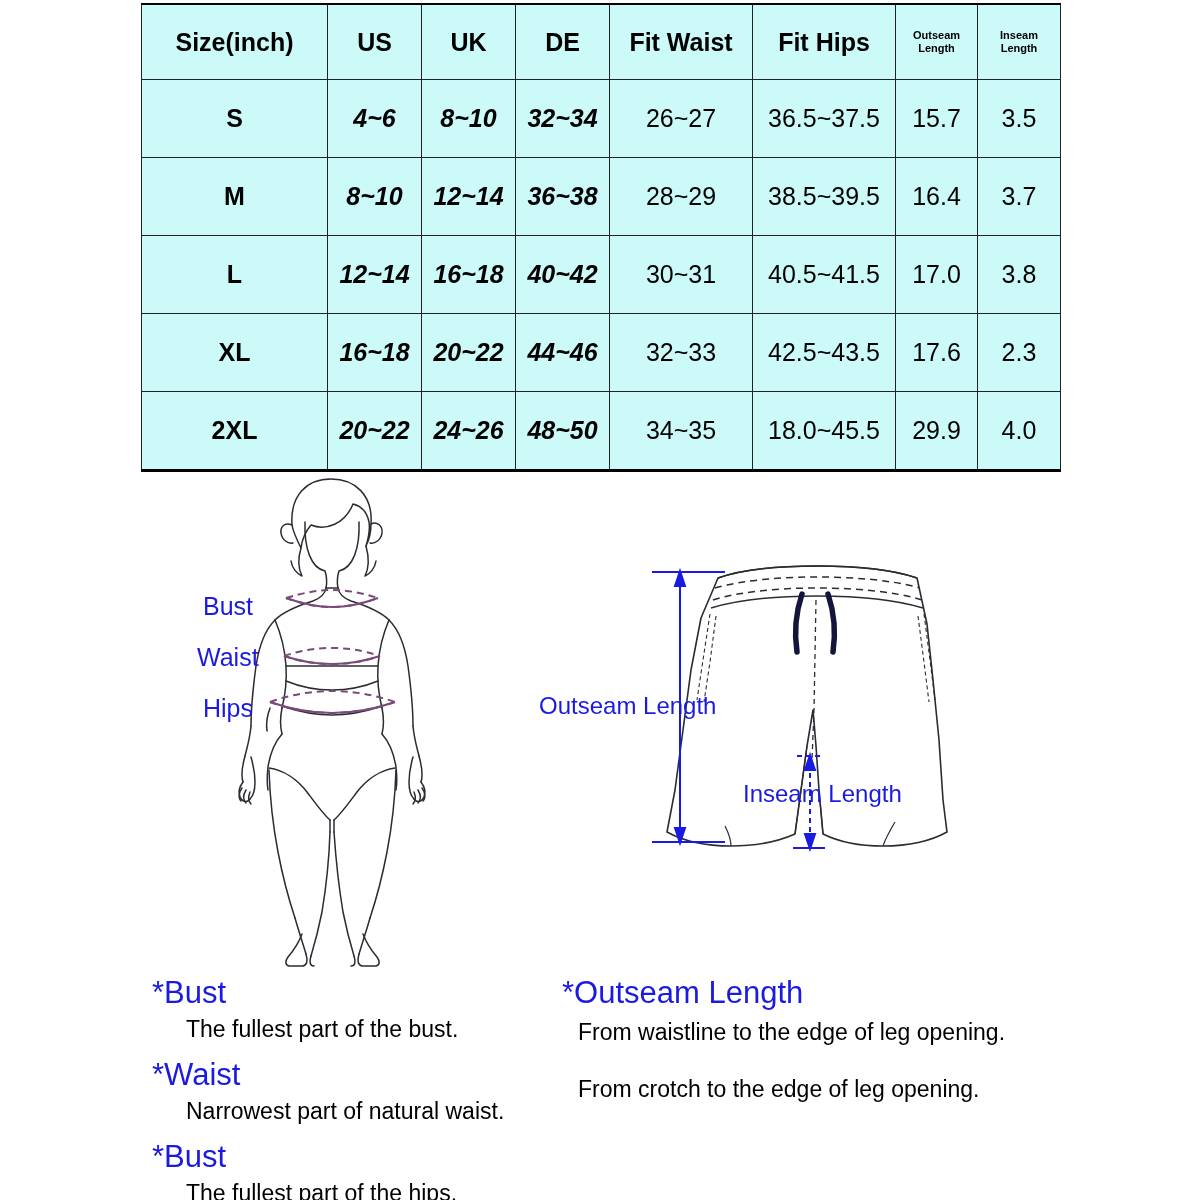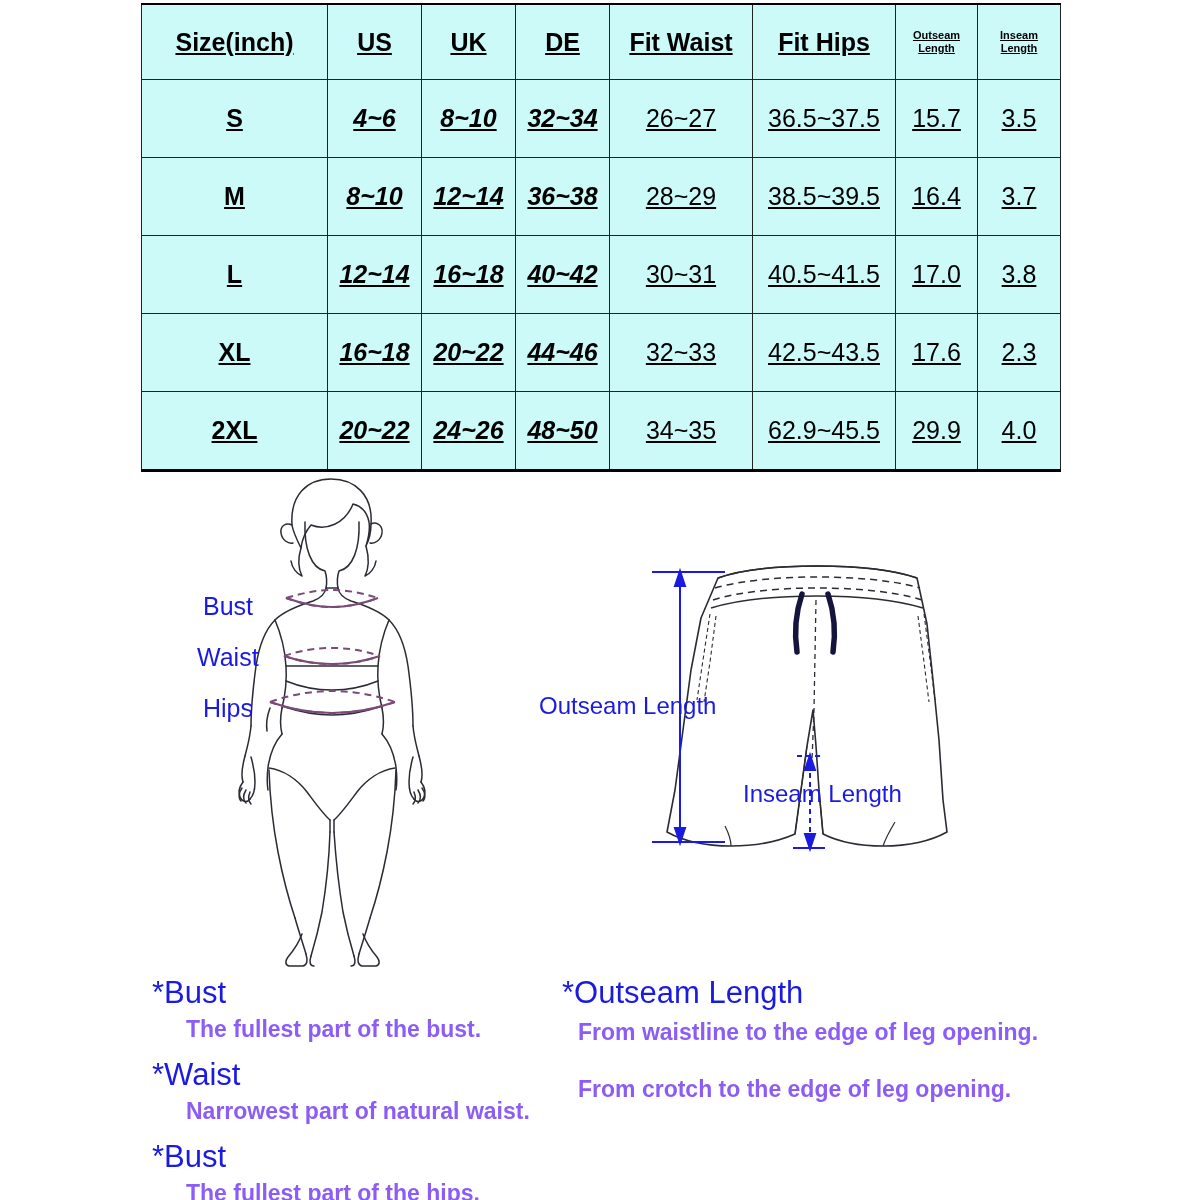--- a/index.html
+++ b/index.html
@@ -15,21 +15,20 @@
     font-family: "Liberation Sans", sans-serif;
     overflow: hidden;
   }
 
   
   #size-table-wrap {
     position: absolute;
     left: 141px;
     top: 3px;
     width: 823px;
-    text-decoration: underline;
   }
   table.size-table {
     border-collapse: collapse;
     width: 919px;
     table-layout: fixed;
     background: #cbfaf9;
   }
   table.size-table td, table.size-table th {
     border: 1px solid #222222;
     background: #cbfaf9;
@@ -112,26 +111,25 @@
     top: 975px;
     width: 560px;
   }
   .legend-term {
     color: #1a1ae0;
     font-size: 31px;
     margin: 0 0 5px 0;
     white-space: nowrap;
   }
   .legend-desc {
-    color: #8b5cf6;
+    color: #000000;
     font-size: 23px;
     margin: 0 0 14px 0;
     padding-left: 34px;
     white-space: nowrap;
-    font-weight: bold;
   }
   #legend-right .legend-desc {
     margin-bottom: 30px;
     padding-left: 16px;
   }
   #legend-right .legend-term {
     margin-bottom: 8px;
   }
 </style>
 </head>
@@ -201,21 +199,21 @@
         <td class="c-plain">42.5~43.5</td>
         <td class="c-plain">17.6</td>
         <td class="c-plain">2.3</td>
       </tr>
       <tr class="data-row">
         <td class="c-size">2XL</td>
         <td class="c-intl">20~22</td>
         <td class="c-intl">24~26</td>
         <td class="c-intl">48~50</td>
         <td class="c-plain">34~35</td>
-        <td class="c-plain">62.9~45.5</td>
+        <td class="c-plain">18.0~45.5</td>
         <td class="c-plain">29.9</td>
         <td class="c-plain">4.0</td>
       </tr>
     </tbody>
   </table>
 </div>
 
 <div id="diagram-area">
 
   <svg id="female-figure-svg" class="fig-svg" width="290" height="510" viewBox="0 0 290 510">

